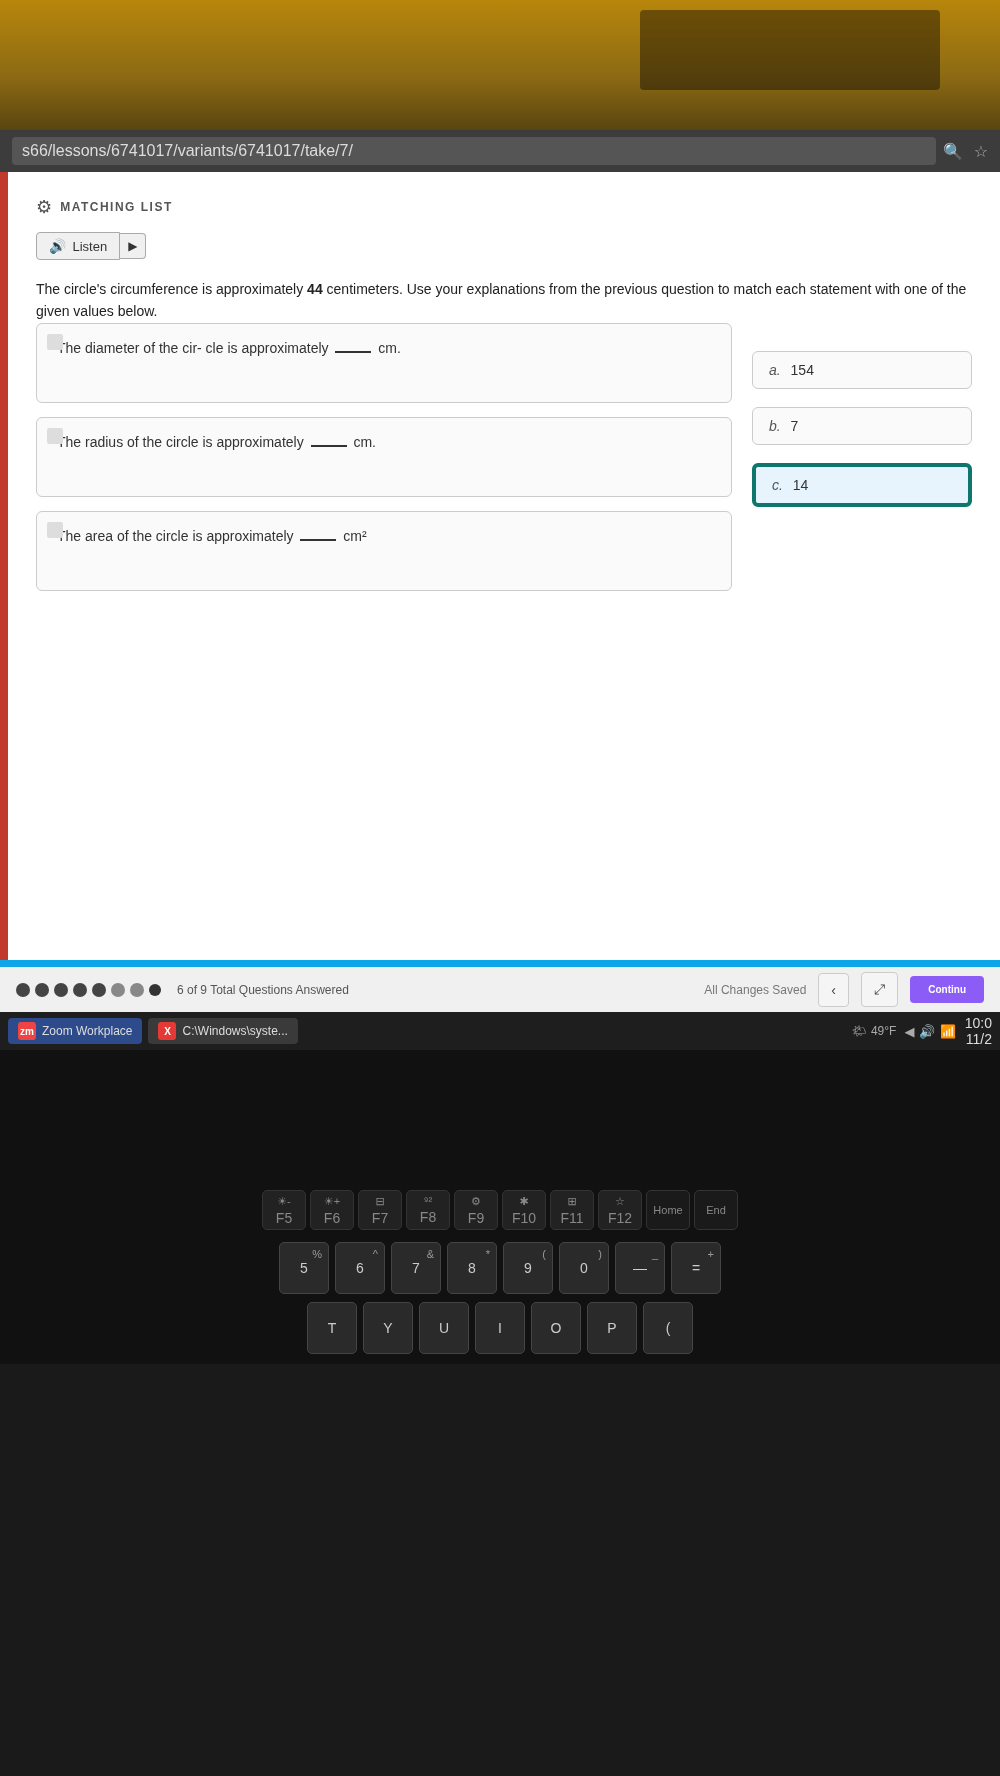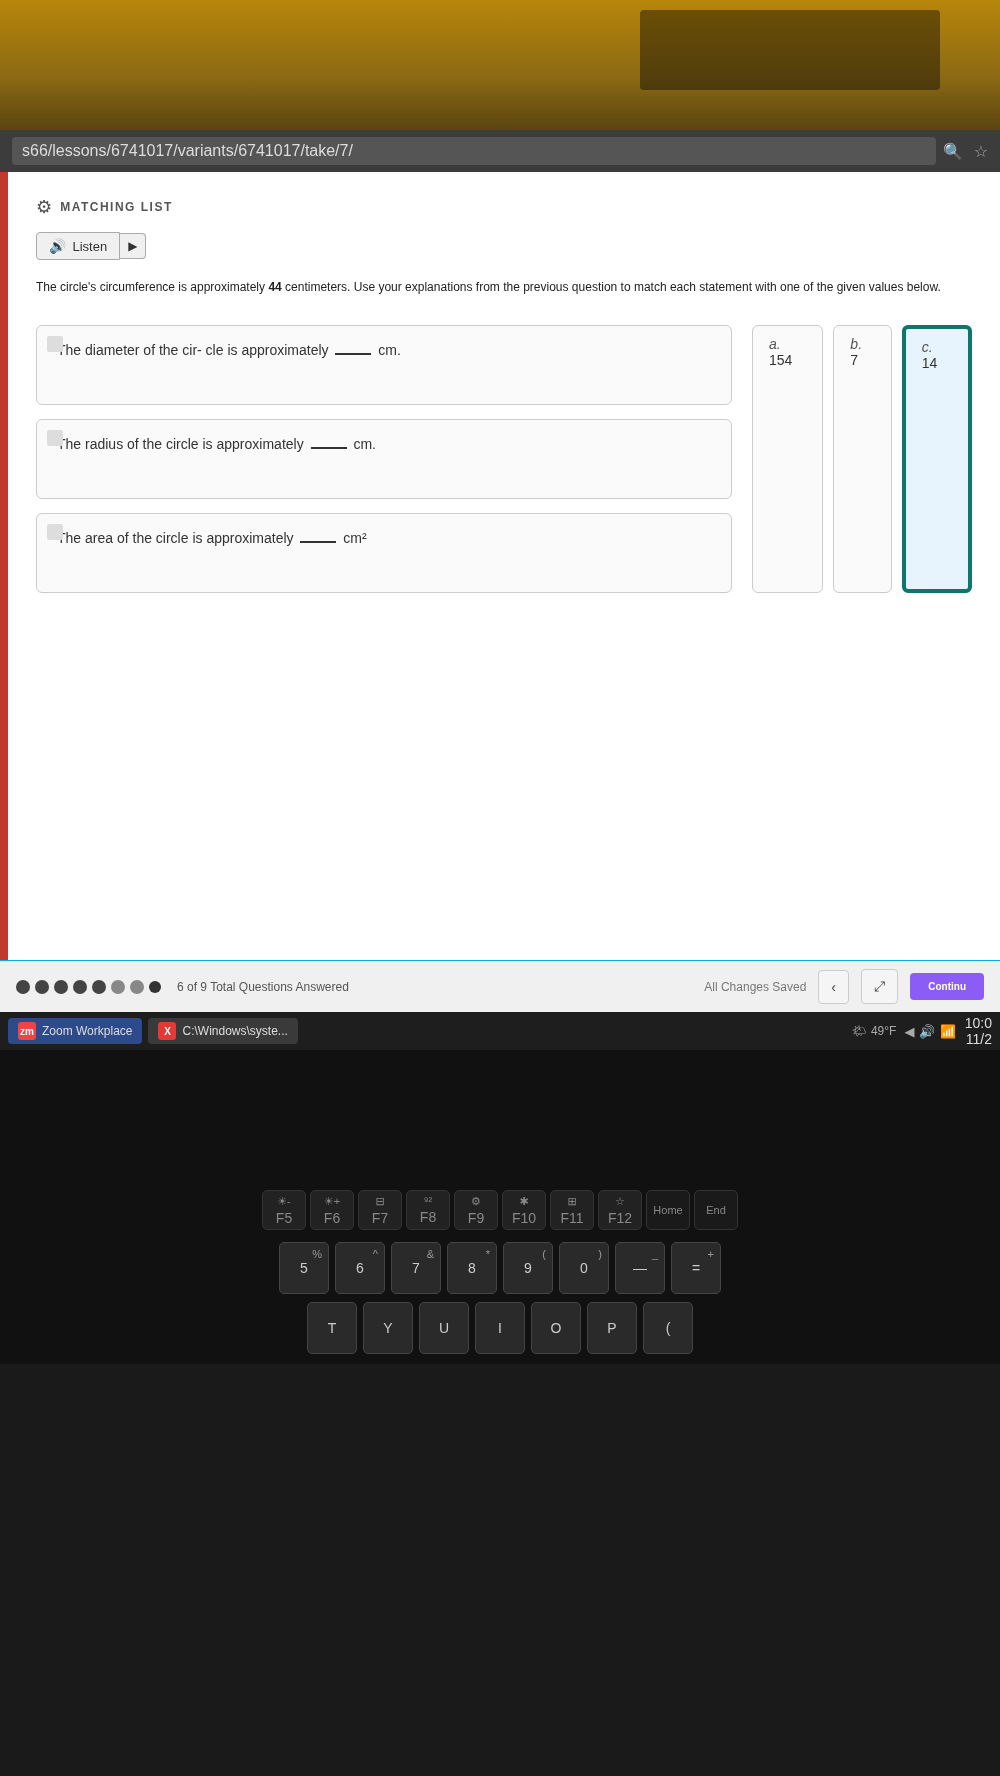--- a/index.html
+++ b/index.html
@@ -138,24 +138,23 @@
       border-left: none;
       background: #f0f0f0;
       border-radius: 0 4px 4px 0;
       cursor: pointer;
       color: #333;
       font-size: 12px;
     }
 
     
     .question-text {
-      font-size: 12px;
+      font-size: 14px;
       color: #222;
       line-height: 1.6;
-      margin-bottom: 28px;
     }
     .question-text strong {
       font-weight: bold;
     }
 
     
     .matching-layout {
       display: flex;
       gap: 20px;
     }
@@ -163,22 +162,23 @@
     .left-column {
       flex: 1;
       display: flex;
       flex-direction: column;
       gap: 14px;
     }
 
     .right-column {
       width: 220px;
       display: flex;
-      flex-direction: row;
-      gap: 10px;
+      flex-direction: column;
+      gap: 18px;
+      margin-top: 28px;
     }
 
     
     .statement-box {
       border: 1px solid #ccc;
       border-radius: 6px;
       padding: 14px 16px;
       background: #fafafa;
       font-size: 14px;
       color: #333;
@@ -222,21 +222,21 @@
     .answer-label {
       font-style: italic;
       color: #555;
       margin-right: 6px;
     }
 
     
     .bottom-bar {
       height: 52px;
       background: #f0f0f0;
-      border-top: 1px solid #0ea5e9;
+      border-top: 7px solid #0ea5e9;
       display: flex;
       align-items: center;
       padding: 0 16px;
       gap: 12px;
     }
     .progress-dots {
       display: flex;
       align-items: center;
       gap: 5px;
     }

